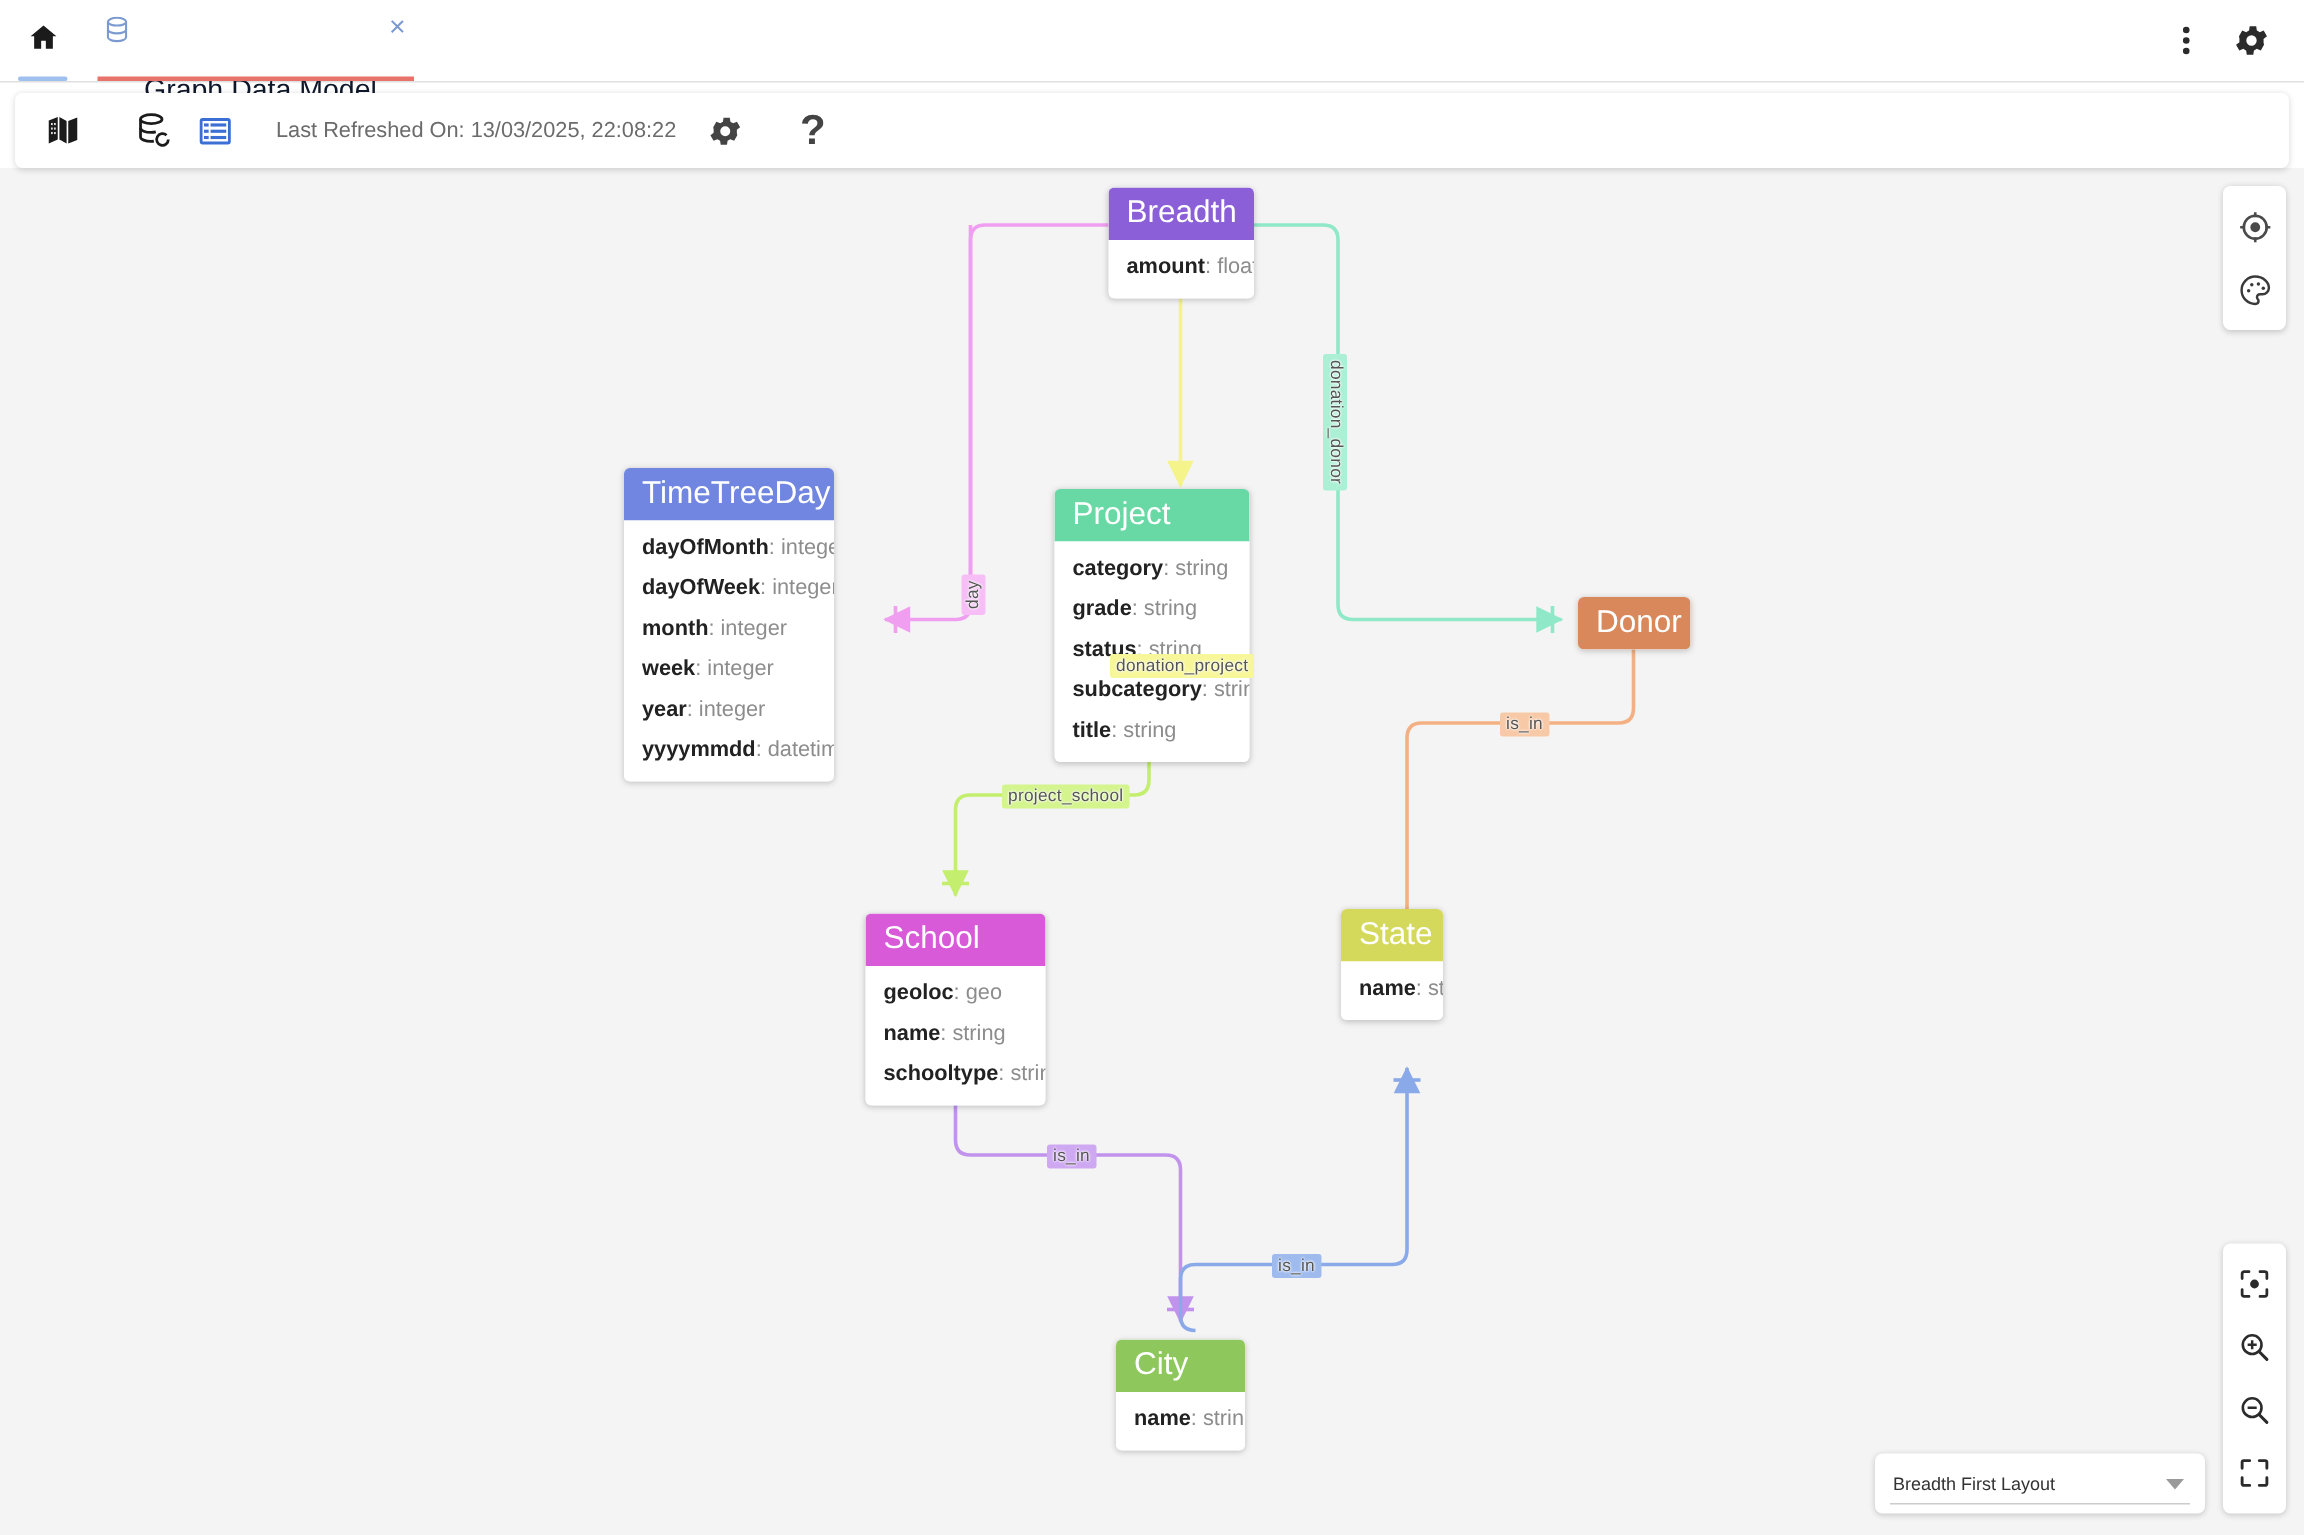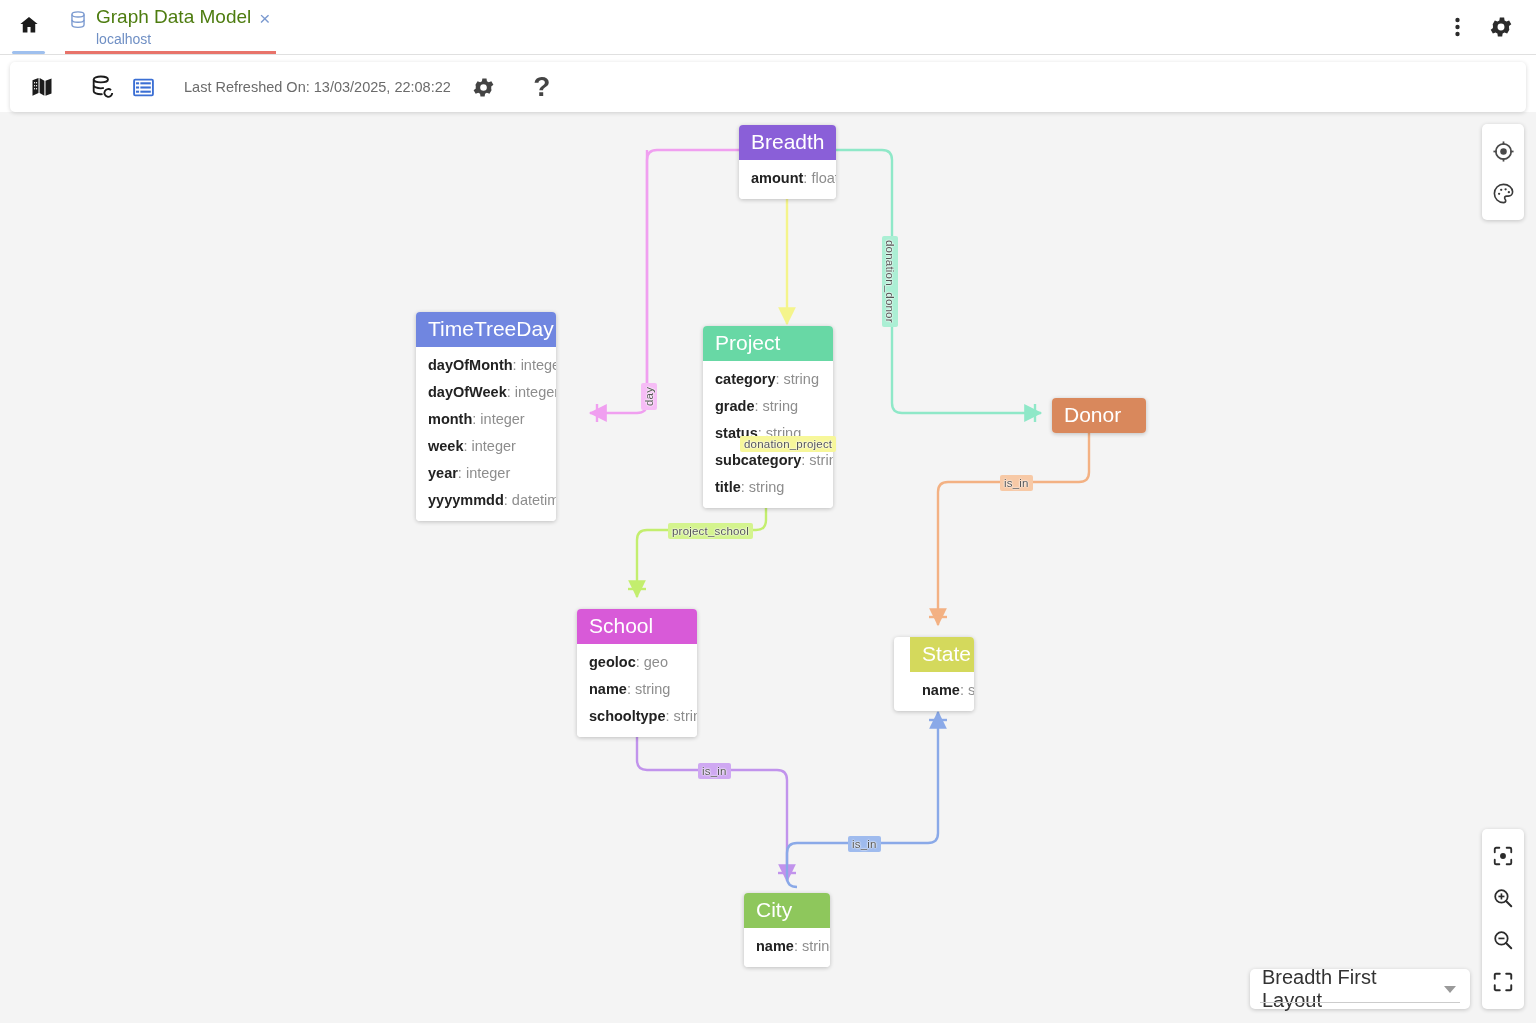--- a/index.html
+++ b/index.html
@@ -31,21 +31,21 @@
     position: relative; display: flex; align-items: flex-start;
     padding: 6px 14px 0 12px; cursor: pointer; min-width: 200px;
   }
   .doc-tab::after {
     content: ""; position: absolute; left: 8px; right: 8px; bottom: 0;
     height: 3px; background: #e8736a;
   }
   .db-icon { margin-top: 5px; margin-right: 9px; }
   .tab-text { display: flex; flex-direction: column; }
   .tab-title {
-    font-size: 19px; color: #4d7c0f; line-height: 22px; white-space: nowrap;
+    font-size: 19px; color: #0f172a; line-height: 22px; white-space: nowrap; margin-top: 44px;
   }
   .tab-sub { font-size: 14px; color: #6f8fc4; line-height: 18px; margin-top: 2px; }
   .tab-close {
     font-size: 19px; color: #7b9ad0; margin-left: 8px; margin-top: 4px;
     cursor: pointer; line-height: 18px; font-weight: 300;
   }
   .topbar-right {
     margin-left: auto; display: flex; align-items: center; gap: 10px;
     padding-right: 18px;
   }
@@ -133,21 +133,21 @@
   .panel-tr { right: 12px; top: 12px; width: 42px; padding: 6px 0; }
   .panel-br { right: 12px; bottom: 14px; width: 42px; padding: 6px 0; }
   .panel .icon-btn { width: 40px; height: 42px; }
 
   .layout-select {
     position: absolute; right: 66px; bottom: 14px;
     width: 220px; height: 40px; background: #fff; border-radius: 5px;
     box-shadow: 0 1px 4px rgba(0,0,0,.2); z-index: 8;
     display: flex; align-items: center; padding: 0 12px; cursor: pointer;
   }
-  .layout-select .lbl { font-size: 20px; color: #333; flex: 1; }
+  .layout-select .lbl { font-size: 12px; color: #333; flex: 1; }
   .layout-underline {
     position: absolute; left: 10px; right: 10px; bottom: 6px;
     height: 1px; background: #ccc;
   }
 </style>
 </head>
 <body>
 
 <div class="topbar">
 
@@ -345,34 +345,34 @@
     <div class="node-head" style="background:#68d8a5;">Project</div>
     <div class="node-props">
       <div class="prop"><b>category</b>: <span>string</span></div>
       <div class="prop"><b>grade</b>: <span>string</span></div>
       <div class="prop"><b>status</b>: <span>string</span></div>
       <div class="prop"><b>subcategory</b>: <span>string</span></div>
       <div class="prop"><b>title</b>: <span>string</span></div>
     </div>
   </div>
 
-  <div class="node" style="left:1052px; top:286px; width:94px;">
+  <div class="node" style="left:1052px; top:286px; width:75px;">
     <div class="node-head" style="background:#d9885c;">Donor</div>
   </div>
 
   <div class="node" style="left:577px; top:497px; width:120px;">
     <div class="node-head" style="background:#d85ad8;">School</div>
     <div class="node-props">
       <div class="prop"><b>geoloc</b>: <span>geo</span></div>
       <div class="prop"><b>name</b>: <span>string</span></div>
       <div class="prop"><b>schooltype</b>: <span>string</span></div>
     </div>
   </div>
 
-  <div class="node" style="left:894px; top:525px; width:80px;padding-left:16px;">
+  <div class="node" style="left:894px; top:494px; width:68px;">
     <div class="node-head" style="background:#d4d95c;">State</div>
     <div class="node-props">
       <div class="prop"><b>name</b>: <span>string</span></div>
     </div>
   </div>
 
   <div class="node" style="left:744px; top:781px; width:86px;">
     <div class="node-head" style="background:#8dc council;background:#8ec75c;">City</div>
     <div class="node-props">
       <div class="prop"><b>name</b>: <span>string</span></div>

